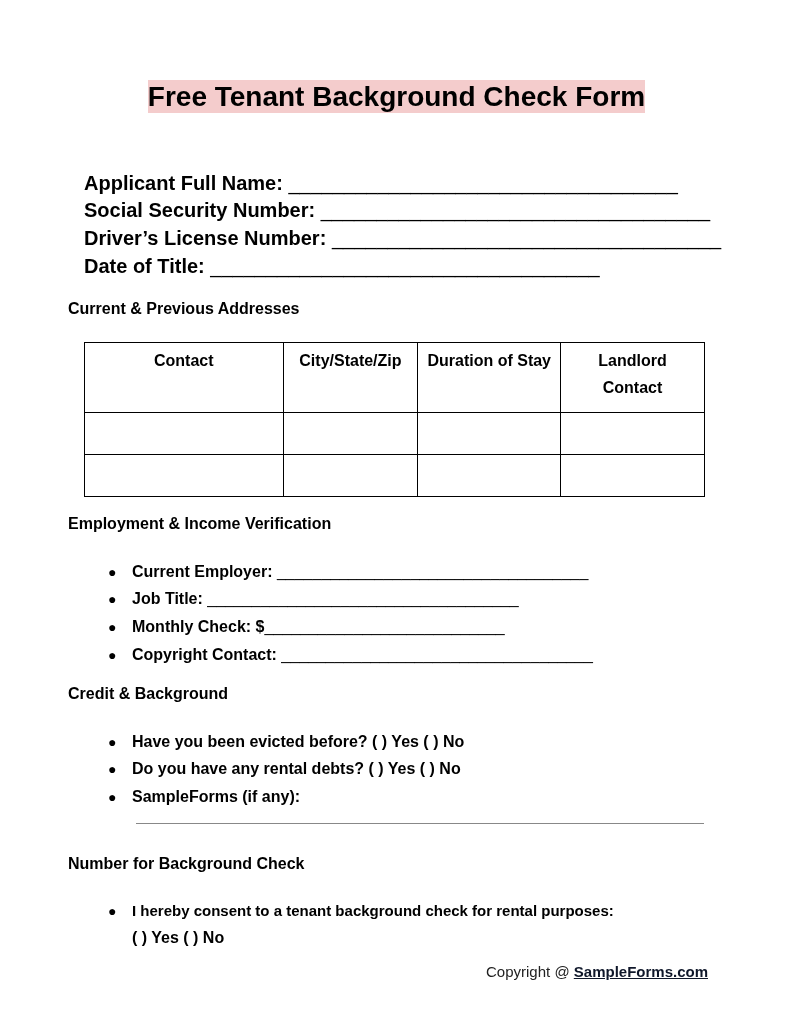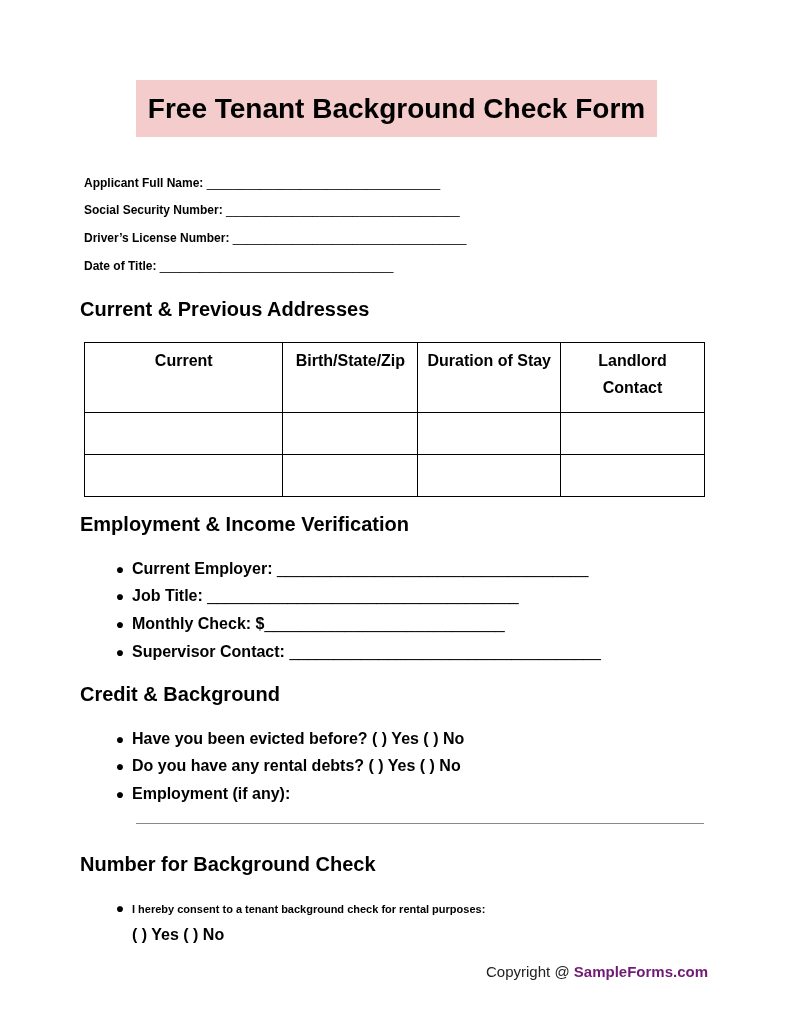--- a/index.html
+++ b/index.html
@@ -1,29 +1,29 @@
 <!DOCTYPE html>
 <html><head>
 <meta charset="utf-8">
 <style>
   html, body { margin:0; padding:0; background:#ffffff; }
   body { width:793px; height:1027px; position:relative; font-family:"Liberation Sans", sans-serif; color:#000; overflow:hidden; }
   .title-wrap { position:absolute; top:80px; left:0; width:793px; text-align:center; }
-  .title { display:inline-block; background:#f4cccc; font-weight:bold; font-size:28px; line-height:33px; padding:12px;text-align:right; }
-  .field { position:absolute; left:84px; font-weight:bold; font-size:12px; line-height:20px; white-space:nowrap; }
-  .heading { position:absolute; left:80px; font-weight:bold; font-size:20px; line-height:20px; }
+  .title { display:inline-block; background:#f4cccc; font-weight:bold; font-size:28px; line-height:33px; padding:0;text-align:right; }
+  .field { position:absolute; left:84px; font-weight:bold; font-size:20px; line-height:20px; white-space:nowrap; }
+  .heading { position:absolute; left:68px; font-weight:bold; font-size:16px; line-height:20px; }
   table.addr { position:absolute; left:84px; top:342px; width:621px; border-collapse:collapse; }
   table.addr th, table.addr td { border:1px solid #000; font-size:16px; font-weight:bold; vertical-align:top; text-align:center; padding:0; }
   table.addr th { height:70px; line-height:27px; padding-top:4px; box-sizing:border-box; }
   table.addr td { height:41px; }
-  .bullet-row { position:absolute; left:108px; font-weight:bold; font-size:16px; line-height:21px; white-space:nowrap;text-align:center; }
+  .bullet-row { position:absolute; left:108px; font-weight:bold; font-size:16px; line-height:28px; white-space:nowrap; }
   .bullet-row .dot { display:inline-block; width:24px; font-size:14px; }
   .rule { position:absolute; left:136px; top:823px; width:568px; height:0; border-top:1px solid #888; }
   .footer { position:absolute; right:85px; top:962px; font-size:15px; line-height:20px; color:#222; }
-  .footer a { color:#701a75; font-weight:bold; }
+  .footer a { color:#0f172a; font-weight:bold; text-decoration:underline; }
 </style>
 </head>
 <body>
 
 <div class="title-wrap">
   <span class="title">Free Tenant Background Check Form</span>
 </div>
 
 <div class="field" style="top:173px">
   <span>Applicant Full Name:</span>
@@ -46,22 +46,22 @@
 
 <table class="addr">
   <colgroup>
     <col style="width:199px">
       <col style="width:135px">
       <col style="width:143px">
       <col style="width:144px">
   </colgroup>
   <tbody>
       <tr>
-    <th>Current</th>
-    <th>Birth/State/Zip</th>
+    <th>Contact</th>
+    <th>City/State/Zip</th>
     <th>Duration of Stay</th>
     <th style="padding-left:22px;padding-right:22px">Landlord Contact</th>
   </tr>
   <tr>
     <td></td>
     <td></td>
     <td></td>
     <td></td>
   </tr>
   <tr>
@@ -80,39 +80,39 @@
   <span style="font-weight:normal">___________________________________</span>
 </div>
 <div class="bullet-row" style="top:585px">
   <span class="dot">●</span><span>Job Title:</span>
   <span style="font-weight:normal">___________________________________</span>
 </div>
 <div class="bullet-row" style="top:613px">
   <span class="dot">●</span><span>Monthly Check: $</span><span style="font-weight:normal">___________________________</span>
 </div>
 <div class="bullet-row" style="top:641px">
-  <span class="dot">●</span><span>Supervisor Contact:</span>
+  <span class="dot">●</span><span>Copyright Contact:</span>
   <span style="font-weight:normal">___________________________________</span>
 </div>
 
 <div class="heading" style="top:684px">Credit &amp; Background</div>
 
 <div class="bullet-row" style="top:728px">
   <span class="dot">●</span><span>Have you been evicted before? ( ) Yes ( ) No</span>
 </div>
 <div class="bullet-row" style="top:755px">
   <span class="dot">●</span><span>Do you have any rental debts? ( ) Yes ( ) No</span>
 </div>
 <div class="bullet-row" style="top:783px">
-  <span class="dot">●</span><span>Employment (if any):</span>
+  <span class="dot">●</span><span>SampleForms (if any):</span>
 </div>
 <div class="rule"></div>
 
 <div class="heading" style="top:854px">Number for Background Check</div>
 
 <div class="bullet-row" style="top:897px">
-  <span class="dot">●</span><span style="font-size:11px">I hereby consent to a tenant background check for rental purposes:</span>
+  <span class="dot">●</span><span style="font-size:15px">I hereby consent to a tenant background check for rental purposes:</span>
 </div>
 <div class="bullet-row" style="top:924px; left:132px">( ) Yes ( ) No</div>
 
 <div class="footer">
   <span>Copyright @ </span><a>SampleForms.com</a>
 </div>
 
 </body></html>

